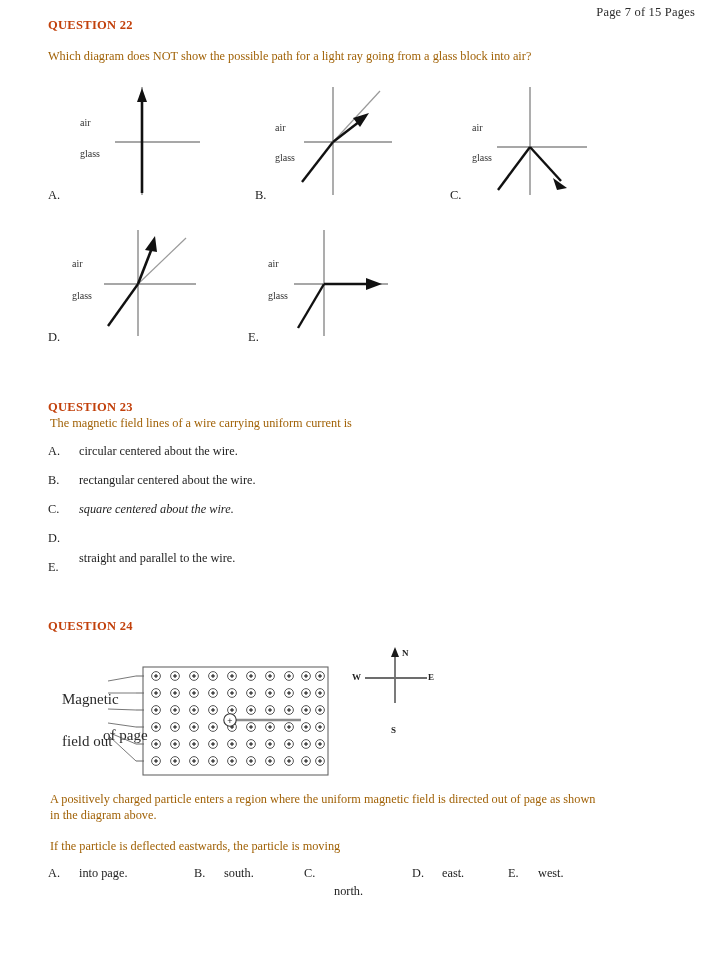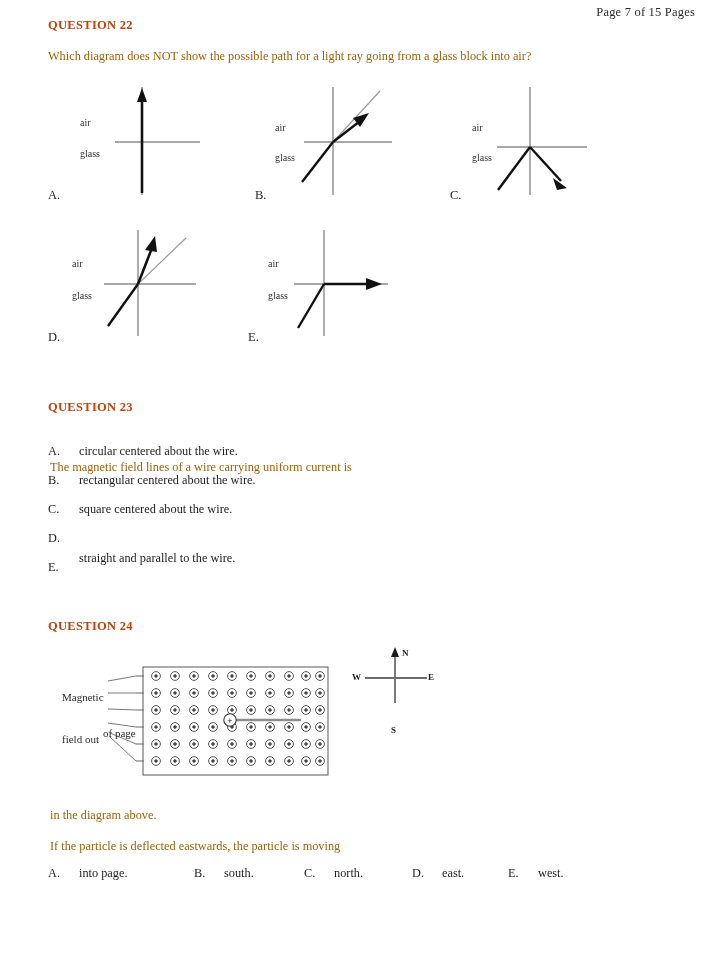--- a/index.html
+++ b/index.html
@@ -62,21 +62,21 @@
     color: #1d1d1d;
   }
   .medium-label {
     position: absolute;
     font-size: 10px;
     color: #333;
   }
   svg { display: block; overflow: visible; }
   .field-label {
     position: absolute;
-    font-size: 11px;
+    font-size: 15px;
     color: #2a2a2a;
     white-space: nowrap;
     font-family: Liberation Serif, serif;
   }
   .compass-label {
     position: absolute;
     font-size: 9px;
     font-weight: bold;
     color: #222;
   }
@@ -151,30 +151,30 @@
       <line x1="6" y1="100" x2="32" y2="56" stroke="#111" stroke-width="2.4"></line>
       <line x1="32" y1="56" x2="78" y2="56" stroke="#111" stroke-width="2.6"></line>
       <polygon points="90,56 74,50 74,62" fill="#111"></polygon>
     </svg>
   </div>
   <div class="medium-label" style="left:268px; top:258px;">air</div>
   <div class="medium-label" style="left:268px; top:290px;">glass</div>
   <div class="diag-label" style="left:248px; top:330px;">E.</div>
 
   <div class="q-title" style="left:48px; top:386px;margin-top:14px;">QUESTION 23</div>
-  <div class="q-text" style="left:50px; top:415px; width:620px;margin-top:44px;">The magnetic field lines of a wire carrying uniform current is</div>
+  <div class="q-text" style="left:50px; top:415px; width:620px;">The magnetic field lines of a wire carrying uniform current is</div>
 
   <div class="opt-letter" style="left:48px; top:444px;">A.</div>
   <div class="opt-text" style="left:79px; top:444px;">circular centered about the wire.</div>
 
   <div class="opt-letter" style="left:48px; top:473px;">B.</div>
   <div class="opt-text" style="left:79px; top:473px;">rectangular centered about the wire.</div>
 
   <div class="opt-letter" style="left:48px; top:502px;">C.</div>
-  <div class="opt-text" style="left:79px; top:502px;">square centered about the  wire.</div>
+  <div class="opt-text" style="left:79px; top:502px;font-style:italic;">square centered about the  wire.</div>
 
   <div class="opt-letter" style="left:48px; top:531px;">D.</div>
   <div class="opt-text" style="left:79px; top:531px;margin-top:20px;">straight and parallel to the wire.</div>
 
   <div class="opt-letter" style="left:48px; top:560px;">E.</div>
 
   <div class="q-title" style="left:48px; top:619px;">QUESTION 24</div>
 
   <div class="diag" style="left:48px; top:665px;">
     <svg width="300" height="115" viewBox="0 0 300 115">
@@ -350,31 +350,32 @@
       <line x1="40" y1="8" x2="40" y2="58" stroke="#6d6d6d" stroke-width="1.8"></line>
       <line x1="10" y1="33" x2="72" y2="33" stroke="#6d6d6d" stroke-width="1.8"></line>
       <polygon points="40,2 36,12 44,12" fill="#1a1a1a"></polygon>
     </svg>
   </div>
   <div class="compass-label" style="left:402px; top:648px;">N</div>
   <div class="compass-label" style="left:391px; top:725px;">S</div>
   <div class="compass-label" style="left:428px; top:672px;">E</div>
   <div class="compass-label" style="left:352px; top:672px;">W</div>
 
+  <div class="q-text" style="left:50px; top:791px; width:640px;">A positively charged particle enters a region where the uniform magnetic field is directed out of page as shown</div>
   <div class="q-text" style="left:50px; top:807px; width:640px;">in the diagram above.</div>
   <div class="q-text" style="left:50px; top:838px; width:640px;">If the particle is deflected eastwards, the particle is moving</div>
 
   <div class="opt-letter" style="left:48px; top:866px;">A.</div>
   <div class="opt-text" style="left:79px; top:866px;">into page.</div>
 
   <div class="opt-letter" style="left:194px; top:866px;">B.</div>
   <div class="opt-text" style="left:224px; top:866px;">south.</div>
 
   <div class="opt-letter" style="left:304px; top:866px;">C.</div>
-  <div class="opt-text" style="left:334px; top:866px;font-family:Liberation Serif, serif;">north.</div>
+  <div class="opt-text" style="left:334px; top:884px;font-family:Liberation Serif, serif;">north.</div>
 
   <div class="opt-letter" style="left:412px; top:866px;">D.</div>
   <div class="opt-text" style="left:442px; top:866px;">east.</div>
 
   <div class="opt-letter" style="left:508px; top:866px;">E.</div>
   <div class="opt-text" style="left:538px; top:866px;">west.</div>
 
 </div>
 
 </body></html>

